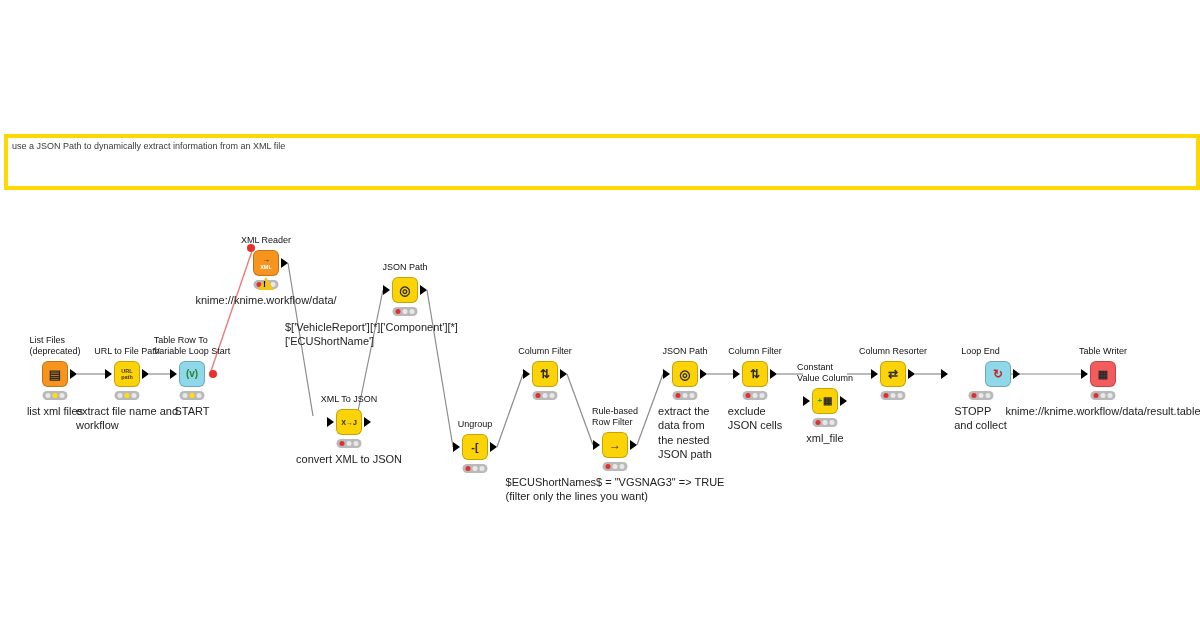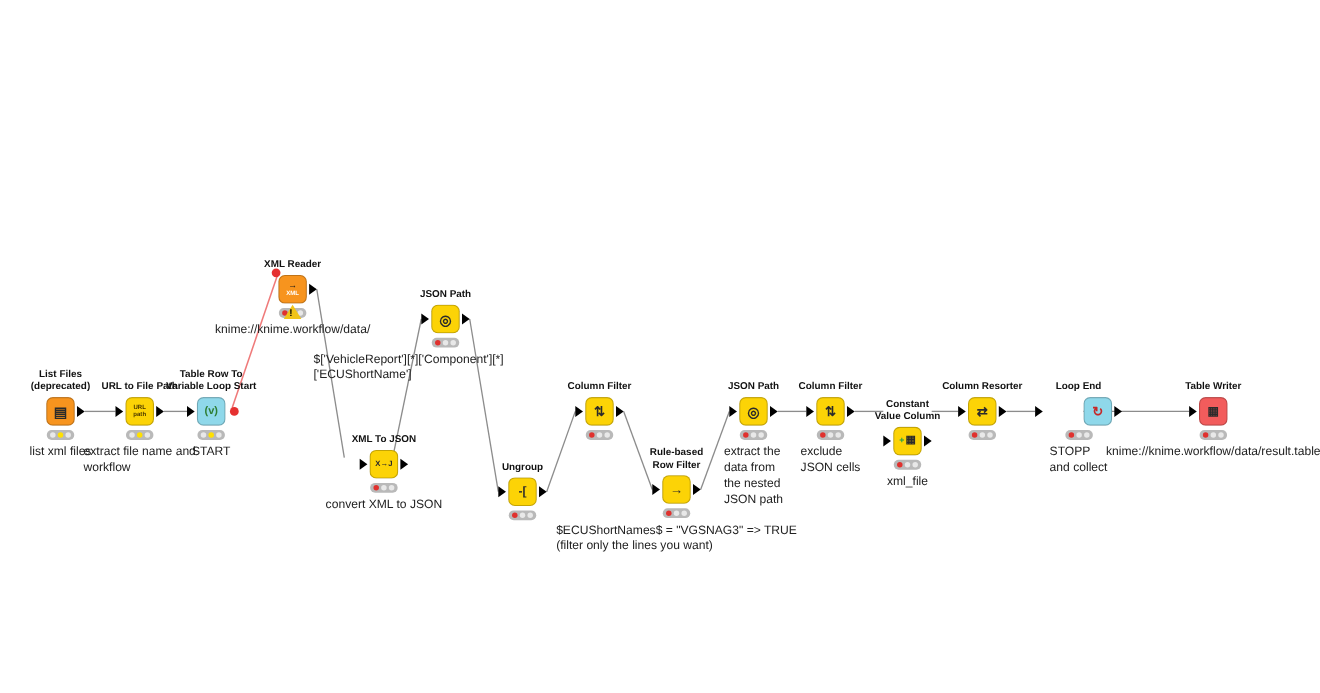--- a/index.html
+++ b/index.html
@@ -12,21 +12,21 @@
   .wf-annotation .a-text{font-size:9px;color:#3a3a3a;padding:3px 4px;white-space:pre-line;}
   
   svg.wires{position:absolute;left:0;top:0;pointer-events:none;}
   svg.wires line{pointer-events:stroke;}
   
   .node{position:absolute;width:26px;height:26px;}
   .icon{width:26px;height:26px;border-radius:6px;box-sizing:border-box;
         border:1px solid rgba(0,0,0,.22);display:flex;flex-direction:column;
         align-items:center;justify-content:center;line-height:1;}
   .n-title{position:absolute;bottom:calc(100% + 4px);left:50%;transform:translateX(-50%);
-           width:max-content;text-align:center;font-size:9px;font-weight:bold;color:#111;
+           width:max-content;font-size:9px;font-weight:normal;color:#111;
            line-height:1.25;white-space:pre-line;}
   .n-label{position:absolute;top:calc(100% + 17px);left:50%;transform:translateX(-50%);
            width:max-content;max-width:240px;text-align:left;font-size:11px;color:#222;
            line-height:1.3;white-space:pre-line;}
   .lights{position:absolute;top:calc(100% + 4px);left:50%;transform:translateX(-50%);
           display:flex;gap:2px;align-items:center;background:#b9b9b9;border-radius:5px;
           padding:2px 3px;}
   .dot{width:5px;height:5px;border-radius:50%;background:#e8e8e8;}
   .state-configured .dot:nth-child(2){background:#ffe000;}
   .state-idle .dot:nth-child(1),
@@ -52,20 +52,23 @@
   .t5{font-size:5.5px;font-weight:bold;color:#4a3800;line-height:1.1;}
   .t5o{font-size:5.5px;font-weight:bold;color:#fff;line-height:1.1;}
   .arr{font-size:8px;font-weight:bold;color:#1a1a1a;line-height:1;}
   .green{color:#2e7d32;} .redg{color:#c62828;} .plus{color:#1b9e4b;font-size:8px;font-weight:bold;}
 </style>
 </head>
 <body>
 
 <div class="canvas">
 
+  <div class="wf-annotation" style="border-color: rgb(255, 216, 0);">
+    <div class="a-text">use a JSON Path to dynamically extract information from an XML file</div>
+  </div>
 
   <svg class="wires" width="1200" height="630">
     <line x1="77" y1="374" x2="105" y2="374" stroke="#8c8c8c" stroke-width="1.2"></line>
     <line x1="149" y1="374" x2="170" y2="374" stroke="#8c8c8c" stroke-width="1.2"></line>
     <line x1="211" y1="371" x2="253" y2="248" stroke="#ef7a7a" stroke-width="1.4"></line>
     <line x1="288" y1="263" x2="313" y2="416" stroke="#8c8c8c" stroke-width="1.2"></line>
     <line x1="357" y1="416" x2="383" y2="290" stroke="#8c8c8c" stroke-width="1.2"></line>
     <line x1="427" y1="290" x2="453" y2="447" stroke="#8c8c8c" stroke-width="1.2"></line>
     <line x1="497" y1="447" x2="523" y2="374" stroke="#8c8c8c" stroke-width="1.2"></line>
     <line x1="567" y1="374" x2="593" y2="445" stroke="#8c8c8c" stroke-width="1.2"></line>

